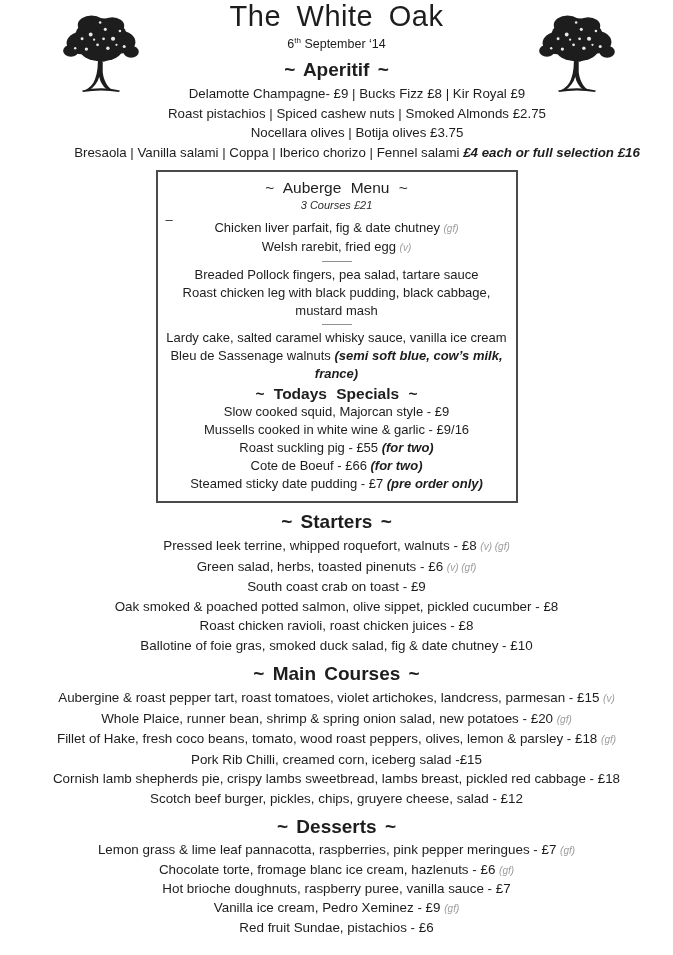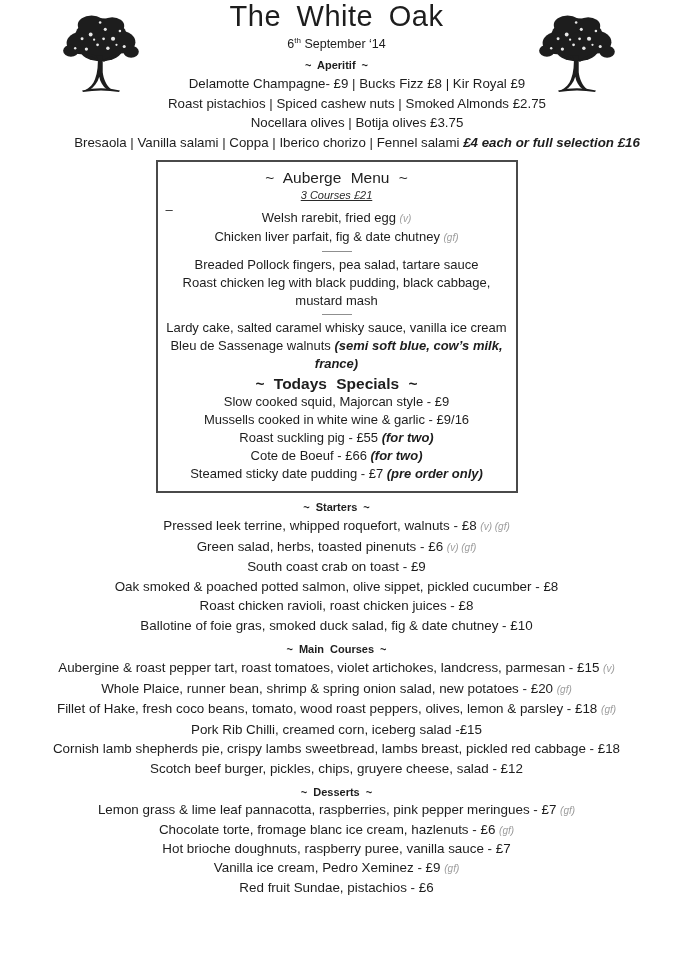--- a/index.html
+++ b/index.html
@@ -4,30 +4,30 @@
 <style>
   html,body{margin:0;padding:0;background:#ffffff;}
   .page{
     width:673px;height:955px;background:#ffffff;position:relative;
     font-family:"Liberation Sans", sans-serif;color:#1d1d1d;
     text-align:center;overflow:hidden;
   }
   .title{font-size:29px;line-height:33px;word-spacing:7px;letter-spacing:0.5px;}
   .date{font-size:12.5px;margin-top:3px;}
   .date sup{font-size:8px;}
-  .sec-heading{font-weight:bold;font-size:11px;margin:8px 0 3px;word-spacing:3px;}
+  .sec-heading{font-weight:bold;font-size:19px;margin:8px 0 3px;word-spacing:3px;}
   .ap-line{font-size:13.3px;line-height:19.5px;padding-left:41px;}
   .em{font-style:italic;font-weight:bold;}
   .note{font-style:italic;color:#9e9e9e;font-size:10px;}
   .auberge-box{
     width:352px;margin:8px auto 4px;border:2px solid #4a4a4a;
     padding:7px 3px 8px;position:relative;
   }
   .box-heading{font-weight:normal;font-size:15.5px;word-spacing:5px;}
-  .box-sub{font-style:italic;font-size:11px;margin:2px 0 8px;color:#2a2a2a;text-decoration:underline;}
+  .box-sub{font-style:italic;font-size:11px;margin:2px 0 8px;color:#2a2a2a;}
   .box-item{font-size:13px;line-height:18px;}
   .box-dash{position:absolute;left:8px;top:40px;font-size:13px;color:#2a2a2a;}
   .divider{width:30px;border-top:1px solid #8f8f8f;margin:4px auto;height:0;}
   .specials-heading{font-weight:bold;font-size:15.5px;word-spacing:5px;margin-top:2px;}
   .item{font-size:13.4px;line-height:19.5px;}
   .dessert .item{line-height:18.6px;}
   .steak{margin-top:7px;}
   .steak .item{word-spacing:1.5px;}
   .tree{position:absolute;top:10px;}
   .tree-left{left:58px;}
@@ -111,22 +111,22 @@
   <div class="ap-line">Delamotte Champagne- £9 | Bucks Fizz £8 | Kir Royal £9</div>
   <div class="ap-line">Roast pistachios | Spiced cashew nuts | Smoked Almonds £2.75</div>
   <div class="ap-line">Nocellara olives | Botija olives £3.75</div>
   <div class="ap-line"><span>Bresaola | Vanilla salami | Coppa | Iberico chorizo | Fennel salami </span><span class="em">£4 each or full selection £16</span></div>
 
   <div class="auberge-box">
     <span class="box-dash">–</span>
     <div class="box-heading">~ Auberge Menu ~</div>
     <div class="box-sub">3 Courses £21</div>
 
+    <div class="box-item"><span>Chicken liver parfait, fig &amp; date chutney </span><span class="note">(gf)</span></div>
     <div class="box-item"><span>Welsh rarebit, fried egg </span><span class="note">(v)</span></div>
-    <div class="box-item"><span>Chicken liver parfait, fig &amp; date chutney </span><span class="note">(gf)</span></div>
 
     <div class="divider"></div>
 
     <div class="box-item">Breaded Pollock fingers, pea salad, tartare sauce</div>
     <div class="box-item">Roast chicken leg with black pudding, black cabbage, mustard mash</div>
 
     <div class="divider"></div>
 
     <div class="box-item">Lardy cake, salted caramel whisky sauce, vanilla ice cream</div>
     <div class="box-item"><span>Bleu de Sassenage walnuts </span><span class="em">(semi soft blue, cow’s milk, france)</span></div>

